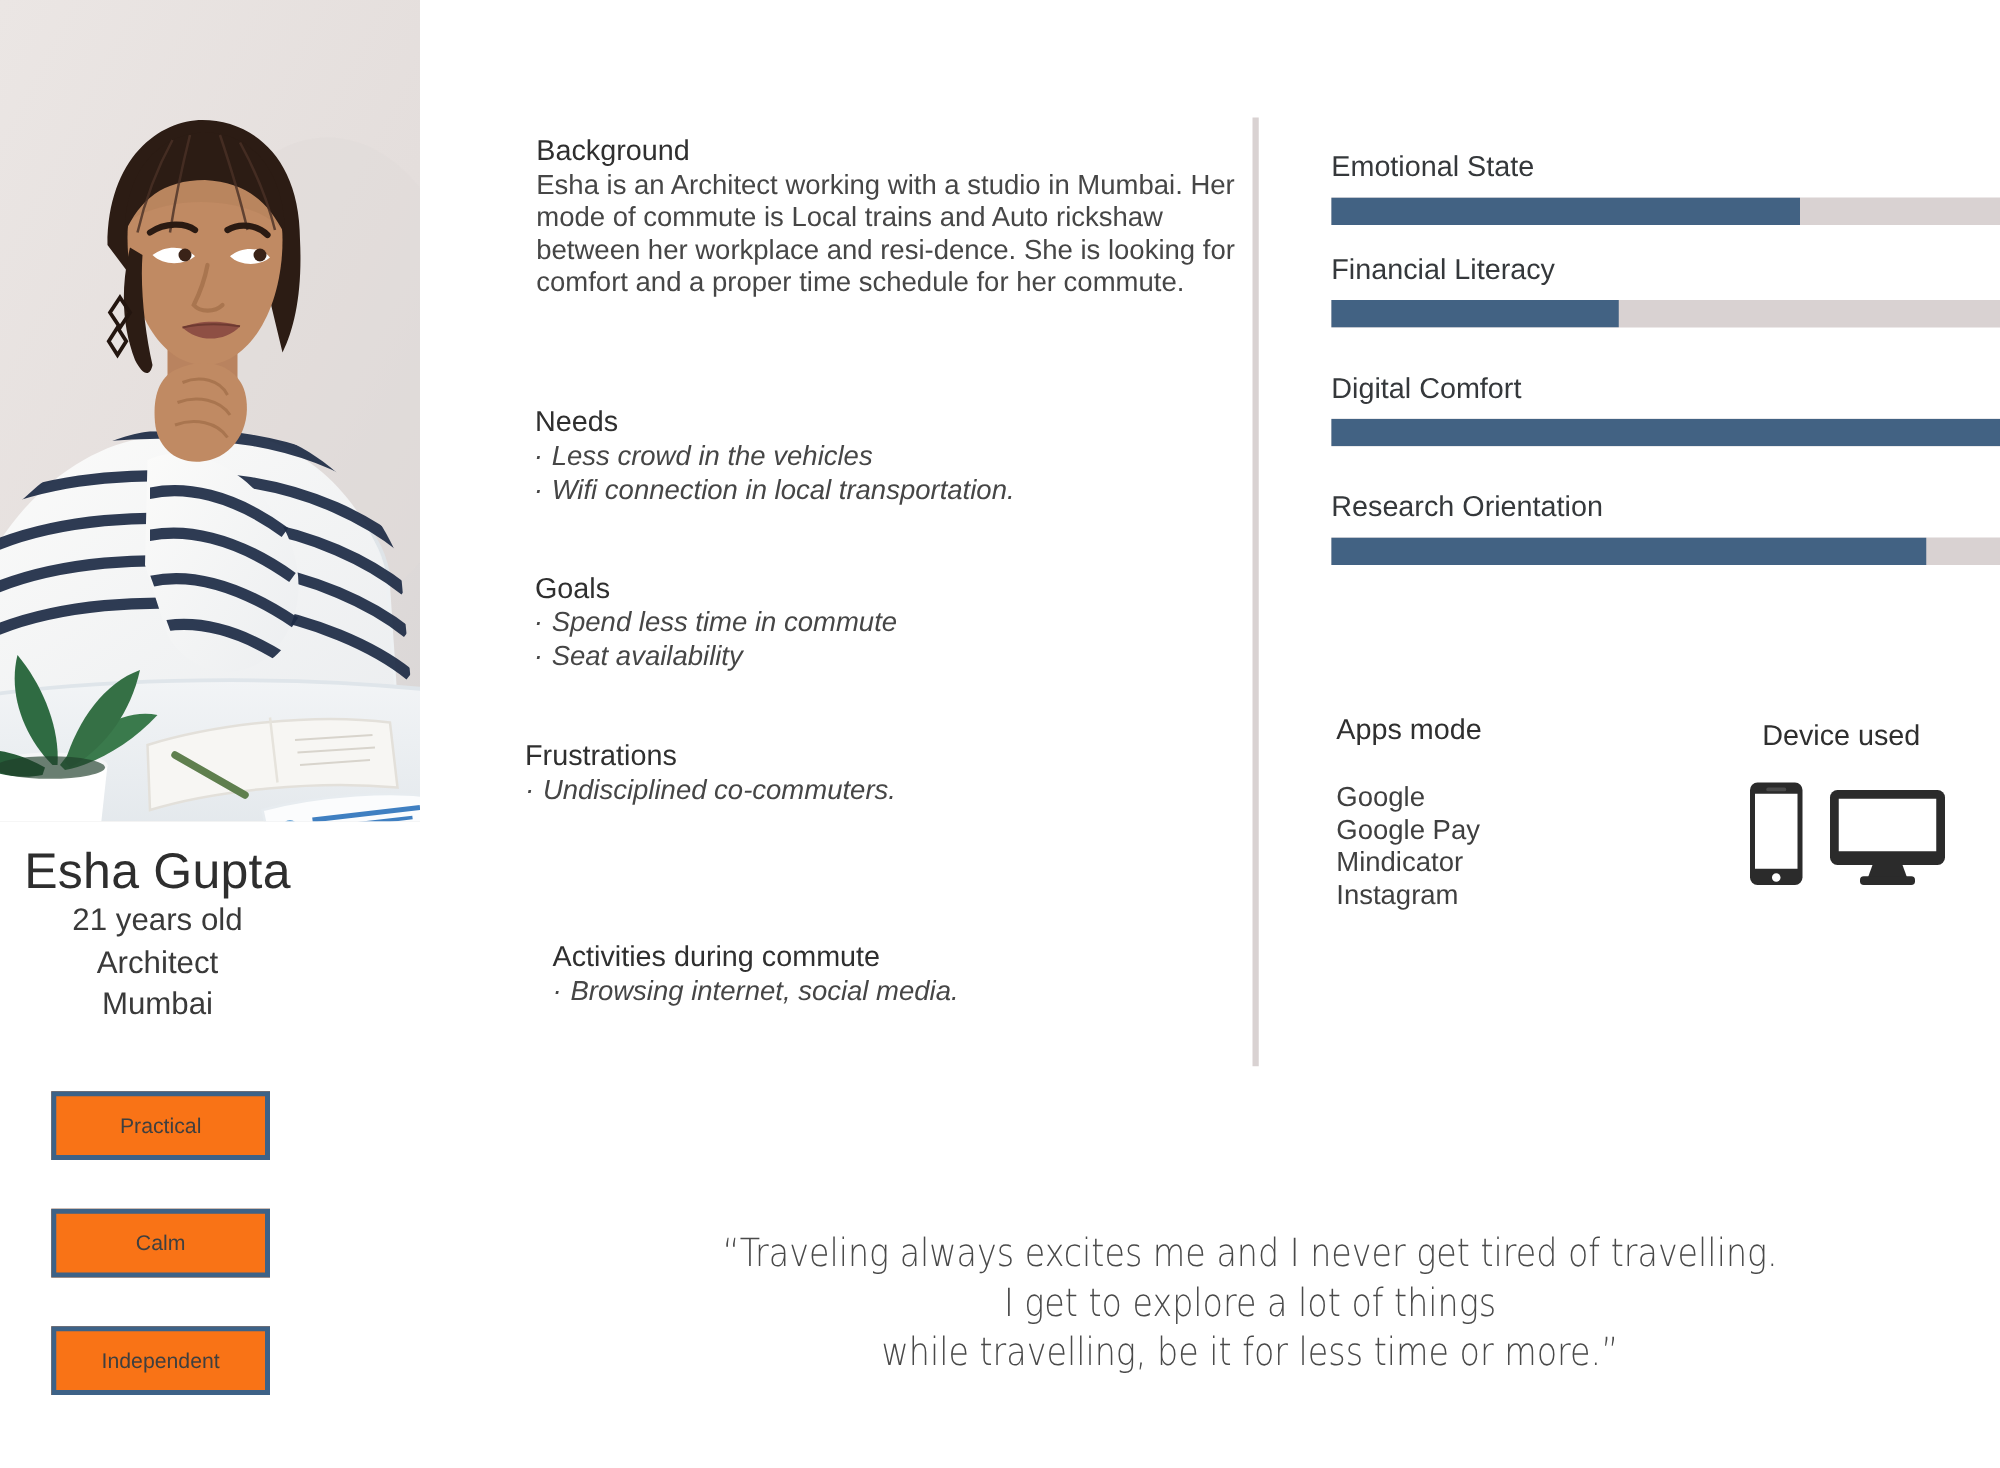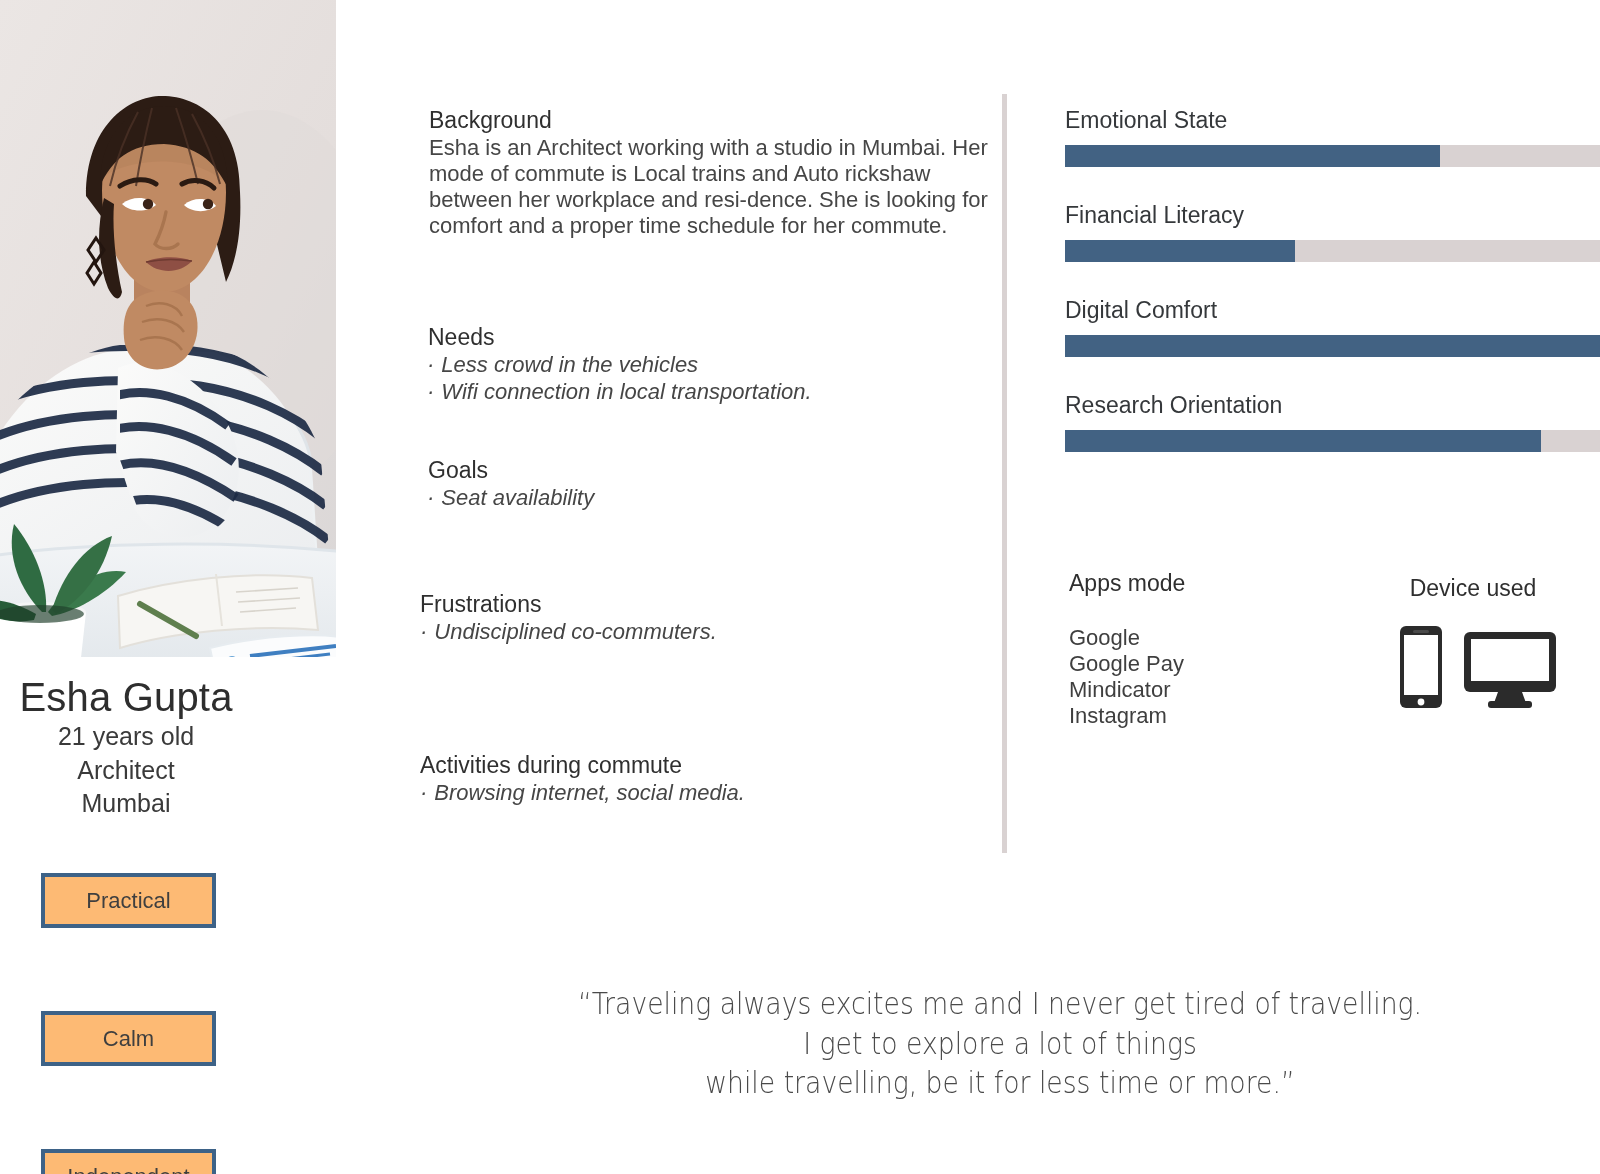--- a/index.html
+++ b/index.html
@@ -62,27 +62,27 @@
     position: absolute;
     left: 41px;
     top: 873px;
     width: 175px;
   }
   .trait-box {
     box-sizing: border-box;
     width: 175px;
     height: 55px;
     border: 4px solid #3d6287;
-    background: #fdba74;
+    background: #f97316;
     display: flex;
     align-items: center;
     justify-content: center;
-    font-size: 22px;
+    font-size: 17px;
     color: #3f3f3f;
-    margin-bottom: 83px;
+    margin-bottom: 39px;
   }
 
   
   .mid-col {
     position: absolute;
     left: 418px;
     top: 0;
     width: 575px;
   }
   .section { position: absolute; left: 0; width: 575px; }
@@ -110,21 +110,21 @@
   .bullets li::before {
     content: "\00B7";
     margin-right: 7px;
     color: #464646;
   }
   
   .sec-background { top: 107px; padding-left: 11px; }
   .sec-needs { top: 324px; padding-left: 9px; }
   .sec-goals { top: 457px; padding-left: 9px; }
   .sec-frustrations { top: 591px; padding-left: 2px; }
-  .sec-activities { top: 752px; padding-left: 2px; }
+  .sec-activities { top: 752px; padding-left: 2px; margin-left: 22px; }
   .sec-needs .sec-head,
   .sec-goals .sec-head { margin-left: 1px; }
 
   .divider {
     position: absolute;
     left: 1002px;
     top: 94px;
     width: 5px;
     height: 759px;
     background: #d9d2d2;
@@ -366,20 +366,21 @@
     <div class="sec-head">Needs</div>
     <ul class="bullets">
       <li>Less crowd in the vehicles</li>
       <li>Wifi connection in local transportation.</li>
     </ul>
   </div>
 
   <div class="section sec-goals">
     <div class="sec-head">Goals</div>
     <ul class="bullets">
+      <li>Spend less time in commute</li>
       <li>Seat availability</li>
     </ul>
   </div>
 
   <div class="section sec-frustrations">
     <div class="sec-head">Frustrations</div>
     <ul class="bullets">
       <li>Undisciplined co-commuters.</li>
     </ul>
   </div>
@@ -389,21 +390,21 @@
     <ul class="bullets">
       <li>Browsing internet, social media.</li>
     </ul>
   </div>
 </div>
 
 <div class="divider"></div>
 
 <div class="right-col">
 
-  <div class="attr" style="top:108px">
+  <div class="attr" style="top:121px">
     <div class="attr-label">Emotional State</div>
     <div class="bar-track">
       <div class="bar-fill" style="width: 70%;"></div>
     </div>
   </div>
 
   <div class="attr" style="top:203px">
     <div class="attr-label">Financial Literacy</div>
     <div class="bar-track">
       <div class="bar-fill" style="width: 43%;"></div>

